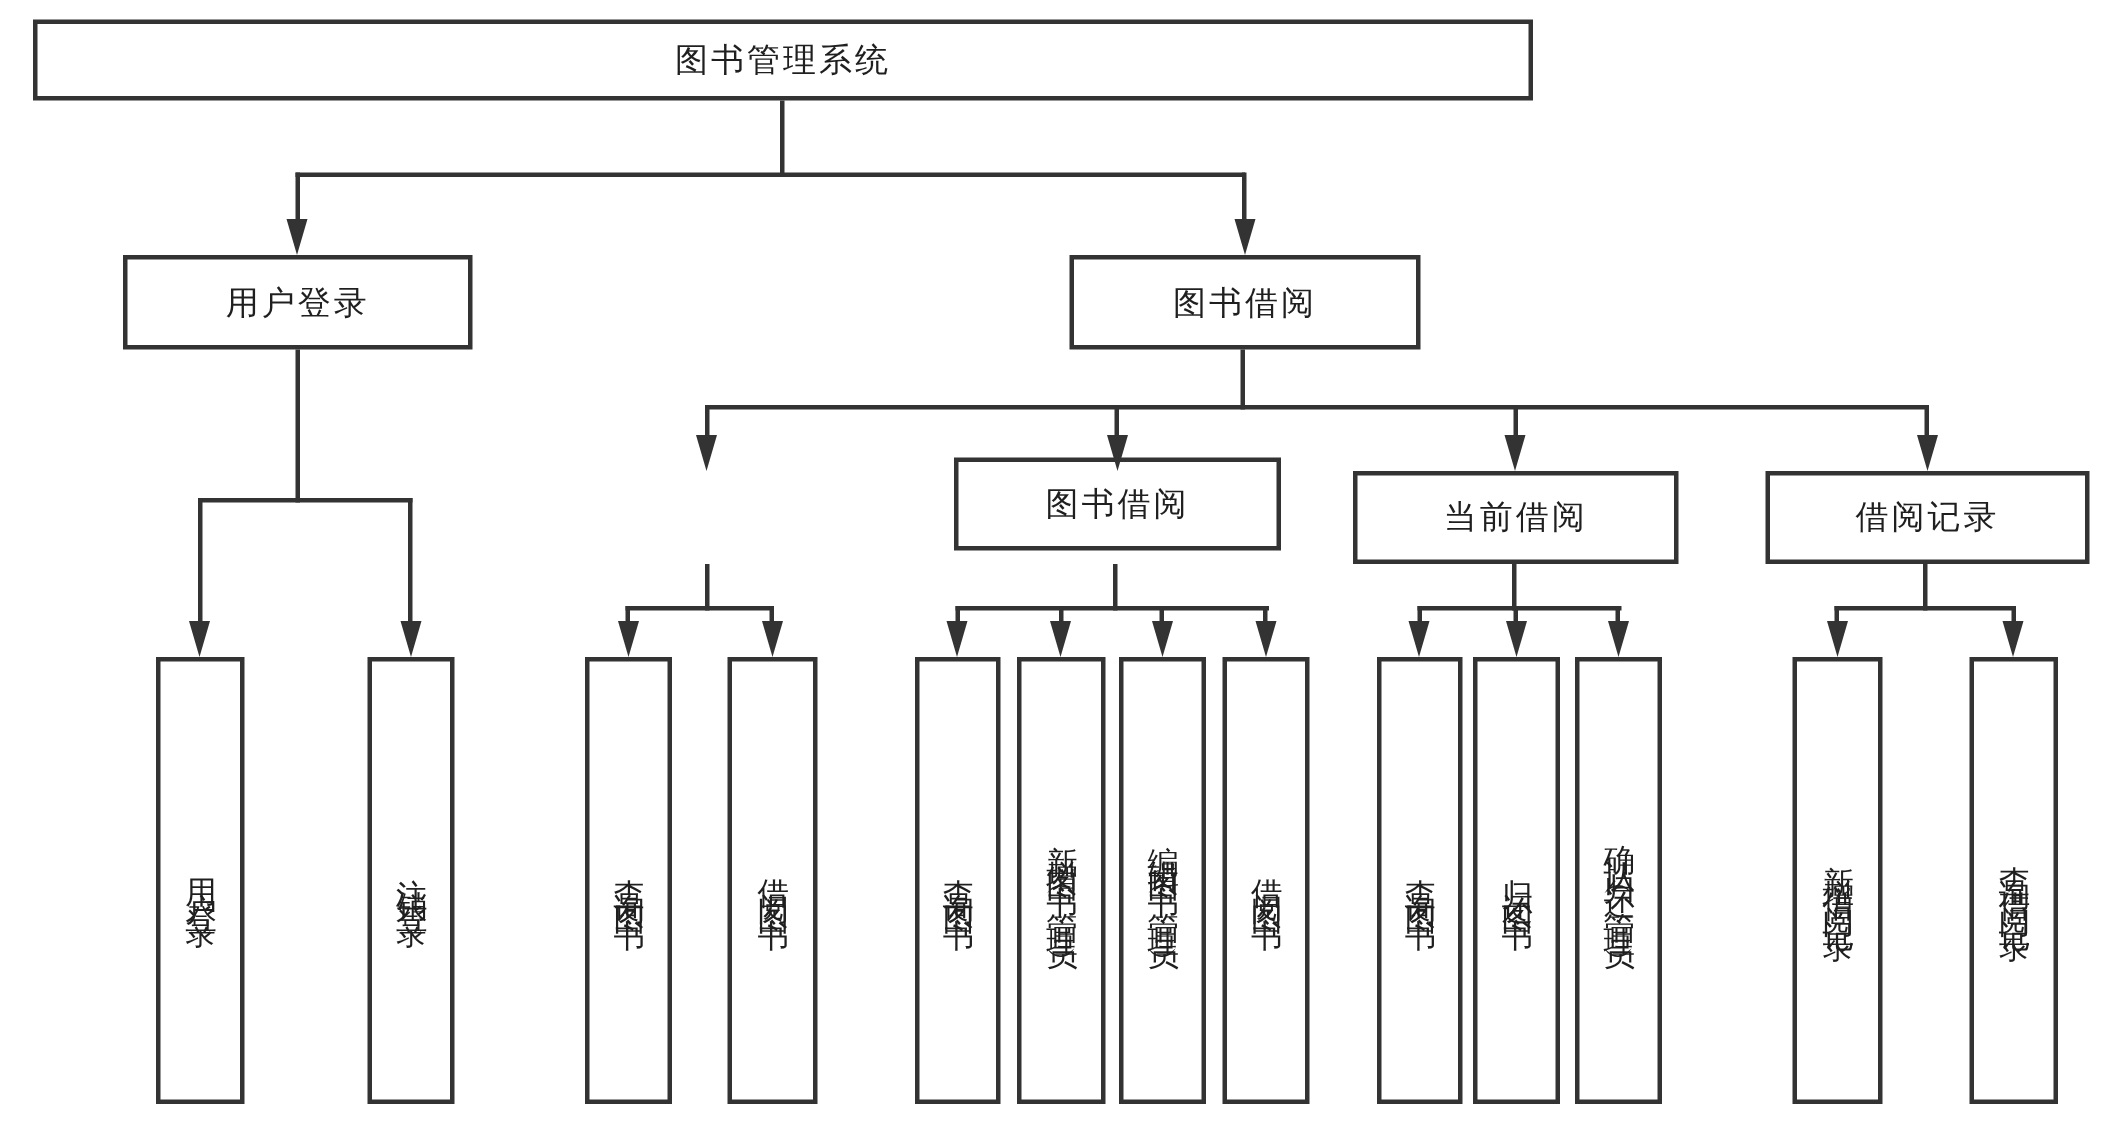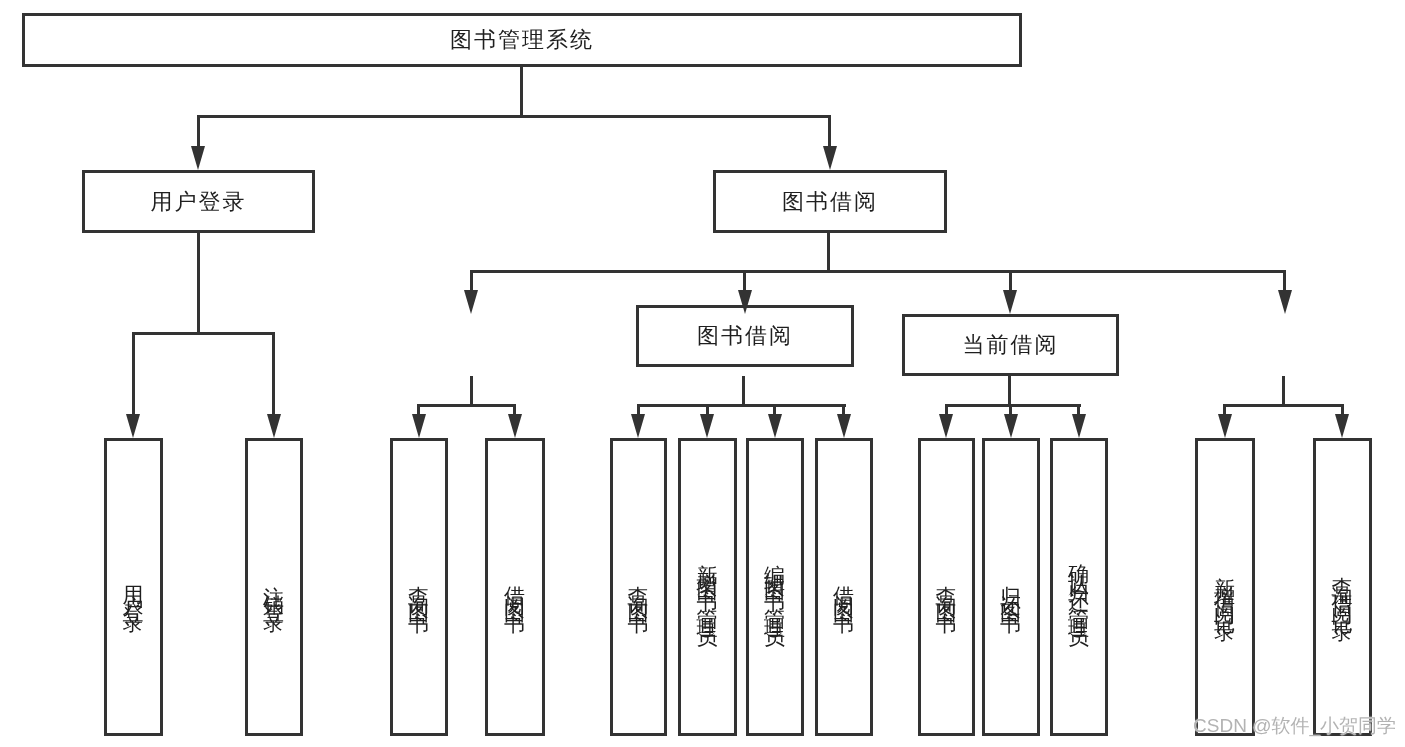--- a/index.html
+++ b/index.html
@@ -45,20 +45,23 @@
   </div>
   <div class="box hbox" style="left:713px; top:170px; width:234px; height:63px;">
     <span>图书借阅</span>
   </div>
 
   <div class="box hbox" style="left:636px; top:305px; width:218px; height:62px;text-align:right;">
     <span>图书借阅</span>
   </div>
   <div class="box hbox" style="left:902px; top:314px; width:217px; height:62px;">
     <span>当前借阅</span>
+  </div>
+  <div class="box hbox" style="left:1177px; top:314px; width:216px; height:62px;">
+    <span>借阅记录</span>
   </div>
 
   <div class="box vbox" style="left:104px; top:438px; width:59px; height:298px;">
     <span class="vtext">用户登录</span>
   </div>
   <div class="box vbox" style="left:245px; top:438px; width:58px; height:298px;">
     <span class="vtext">注销登录</span>
   </div>
 
   <div class="box vbox" style="left:390px; top:438px; width:58px; height:298px;">
@@ -150,15 +153,14 @@
   <div class="ln" style="left:1077px; top:404px; width:3px;   height:13px;"></div>
   <div class="ah" style="left:1072px; top:414px;"></div>
 
   <div class="ln" style="left:1282px; top:376px; width:3px;   height:31px;"></div>
   <div class="ln" style="left:1223px; top:404px; width:121px; height:3px;"></div>
   <div class="ln" style="left:1223px; top:404px; width:3px;   height:13px;"></div>
   <div class="ah" style="left:1218px; top:414px;"></div>
   <div class="ln" style="left:1341px; top:404px; width:3px;   height:13px;"></div>
   <div class="ah" style="left:1335px; top:414px;"></div>
 
-  <div class="watermark">CSDN @软件_小贺同学</div>
 
 </div>
 
 </body></html>

